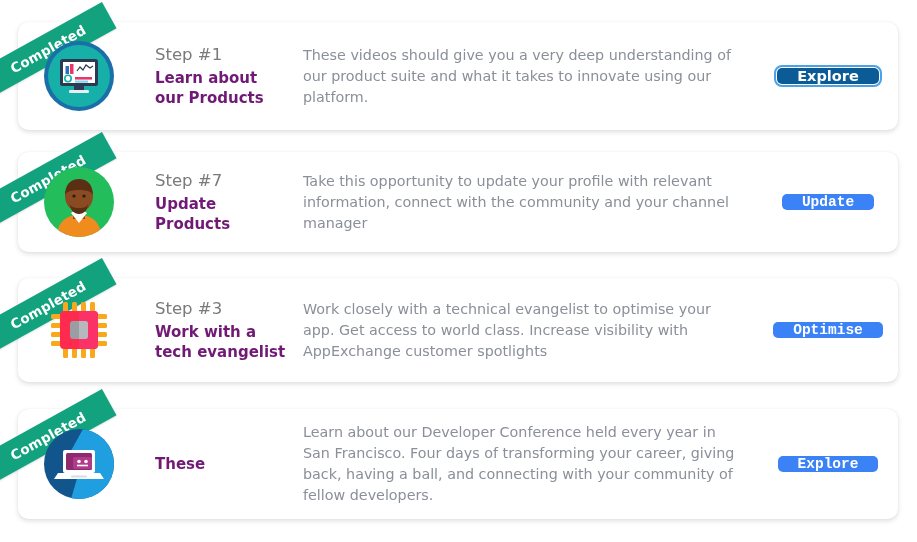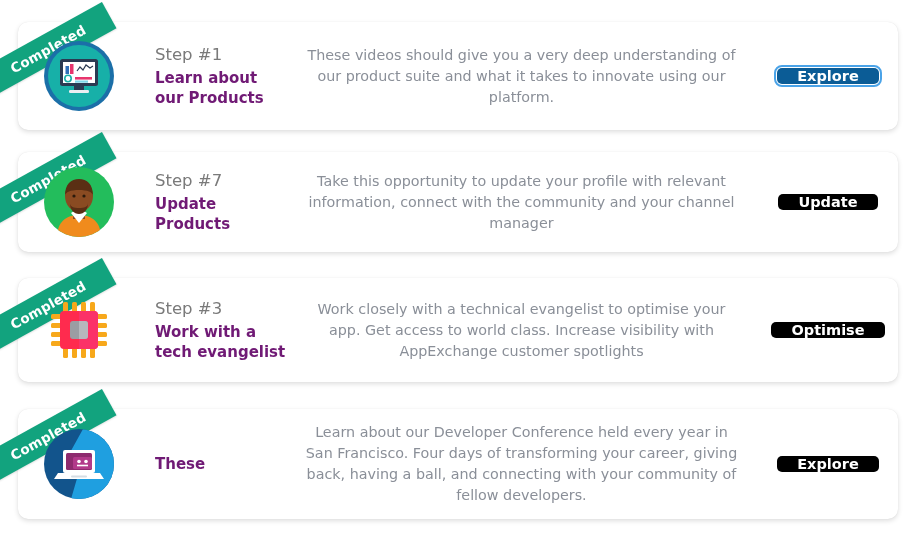--- a/index.html
+++ b/index.html
@@ -82,21 +82,21 @@
   }
   .step-link {
     color: #701a75;
     font-size: 15px;
     line-height: 20px;
     font-weight: 700;
     cursor: pointer;
   }
 
   
-  .desc-col { flex: 1; padding: 0 18px 0 8px; text-align: center; }
+  .desc-col { flex: 1; padding: 0 18px 0 8px; }
   .desc {
     color: #8a8f98;
     font-size: 14.3px;
     line-height: 21px;
     font-weight: 400;
   }
 
   
   .btn-col {
     width: 140px;
@@ -114,21 +114,21 @@
     font-family: "DejaVu Sans", "Liberation Sans", sans-serif;
     padding: 0 20px;
     cursor: pointer;
     white-space: nowrap;
   }
   .btn.focused {
     background: #0b5c96;
     outline: 2px solid #4aa3e8;
     outline-offset: 1px;
   }
-  .btn.normal { background: #000000; }
+  .btn.normal { background: #3b82f6; font-family: Liberation Mono, monospace; }
 </style>
 </head>
 <body>
 
 <div id="root">
 
   <div class="card" style="top:22px; height:108px;">
     <div class="ribbon-wrap">
       <div class="ribbon">
           <span>Completed</span>

